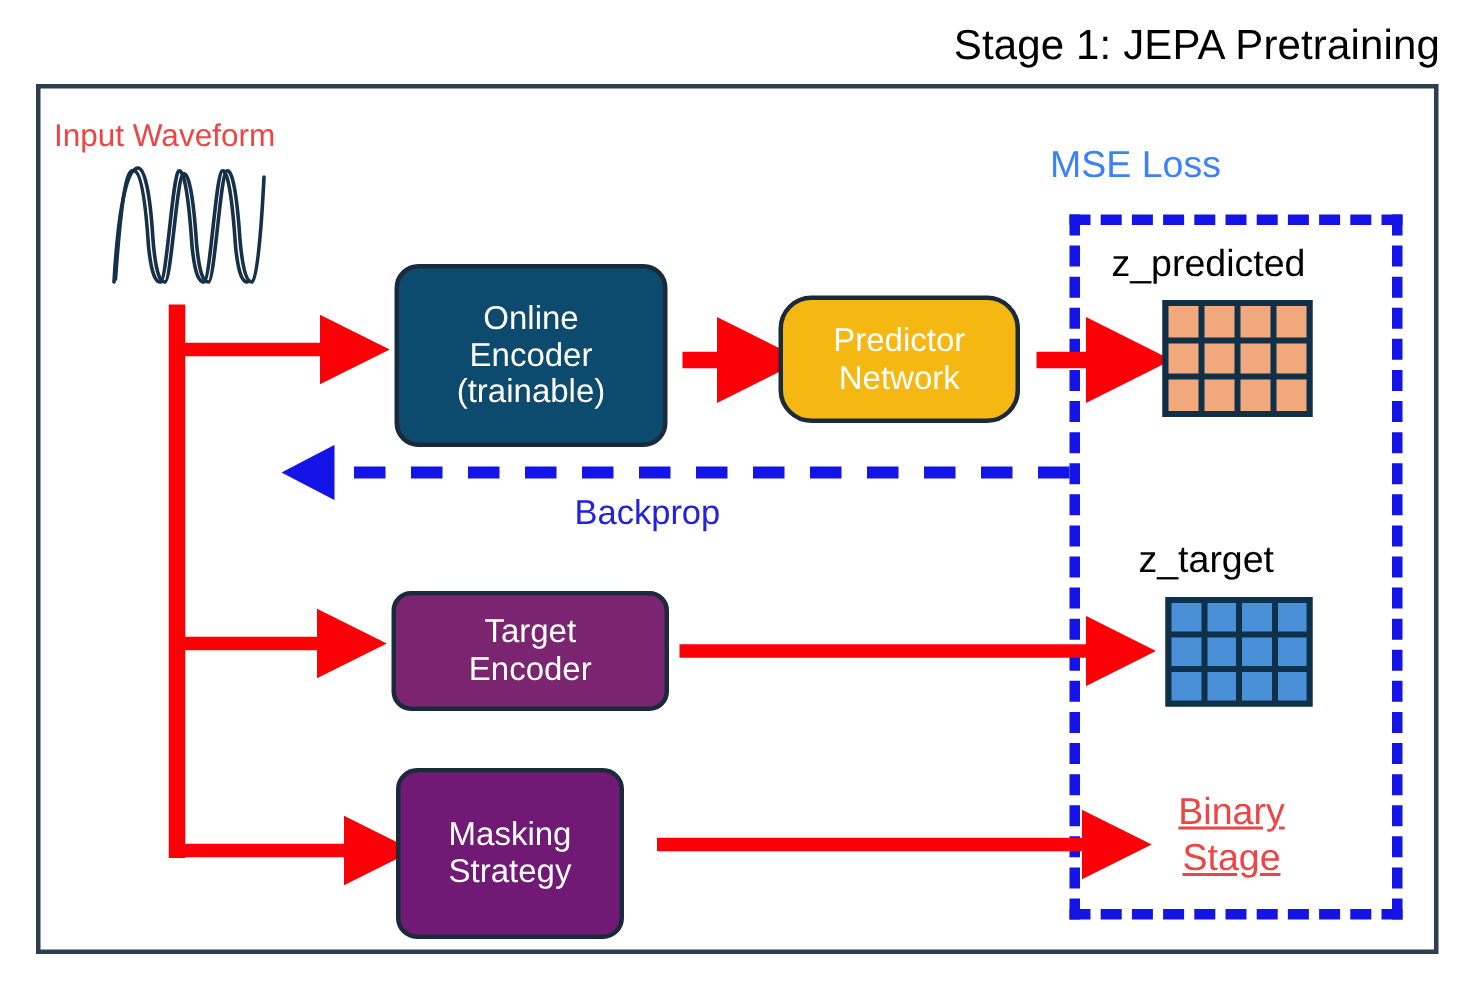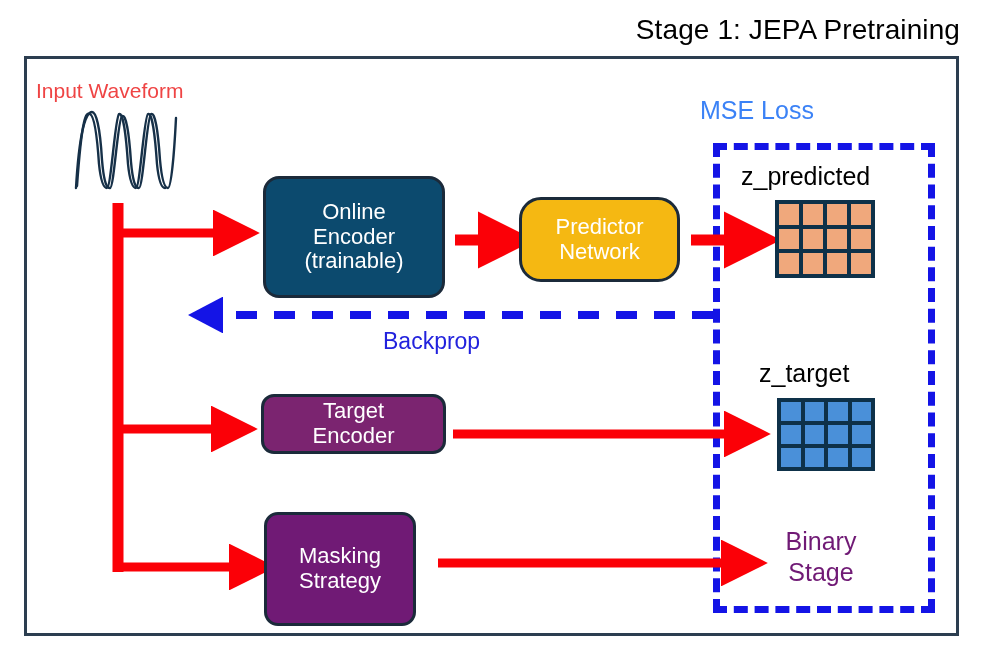--- a/index.html
+++ b/index.html
@@ -95,21 +95,21 @@
     border-radius: 16px;
   }
   #box-predictor-network {
     left: 519px; top: 197px;
     width: 161px; height: 85px;
     background: #f5b812;
     border-radius: 22px;
   }
   #box-target-encoder {
     left: 261px; top: 394px;
-    width: 185px; height: 60px;
+    width: 185px; height: 80px;
     background: #7b2470;
     border-radius: 13px;
   }
   #box-masking-strategy {
     left: 264px; top: 512px;
     width: 152px; height: 114px;
     background: #701a75;
     border-radius: 14px;
   }
   .proc-box .line { display: block; }
@@ -138,24 +138,25 @@
   .grid-label {
     font-size: 25px;
     color: #000000;
     white-space: nowrap;
   }
   #label-z-predicted { left: 741px; top: 162px; }
   #label-z-target { left: 759px; top: 359px; }
   #label-binary-mask {
     left: 766px; top: 526px;
     font-size: 25px;
-    color: #701a75;
+    color: #ef4444;
     text-align: center;
     line-height: 1.22;
     width: 110px;
+    text-decoration: underline;
   }
   #label-binary-mask .line { display: block; }
 
   
   #backprop-label {
     left: 383px; top: 328px;
     font-size: 23px;
     color: #2222dd;
     white-space: nowrap;
   }

